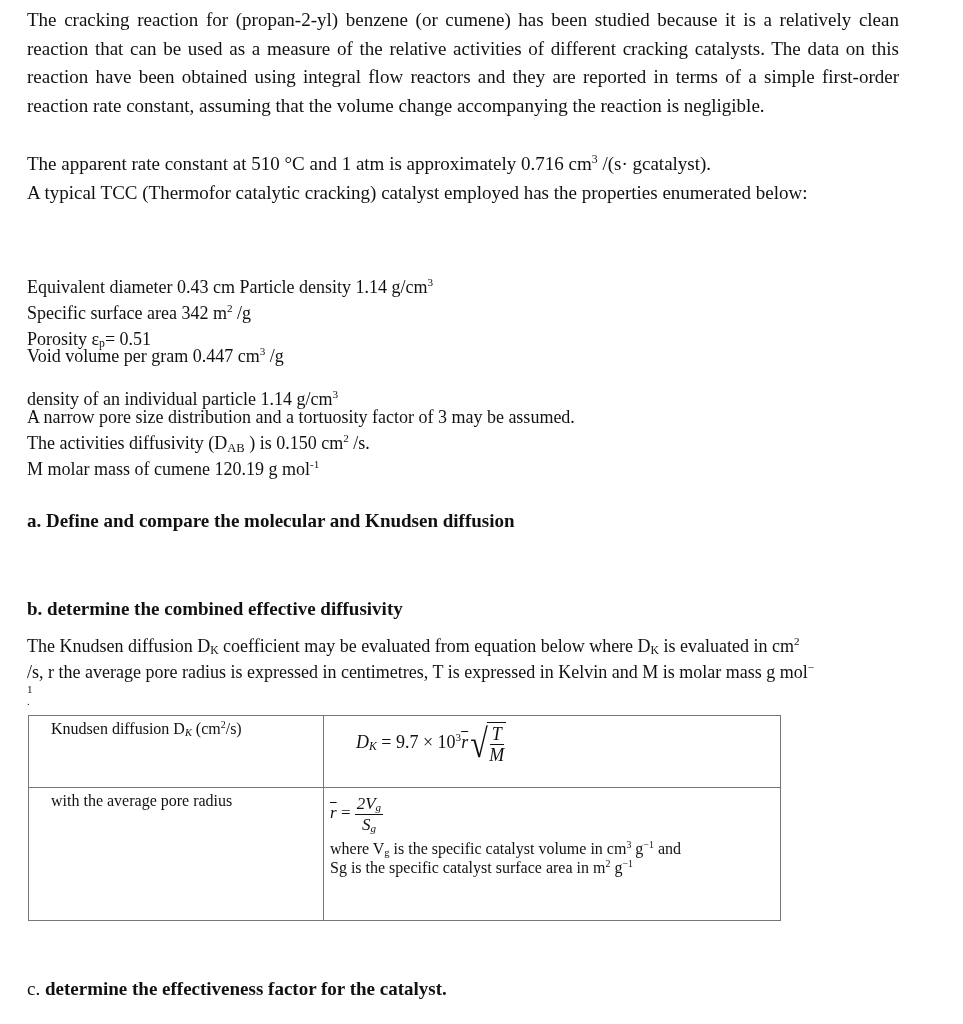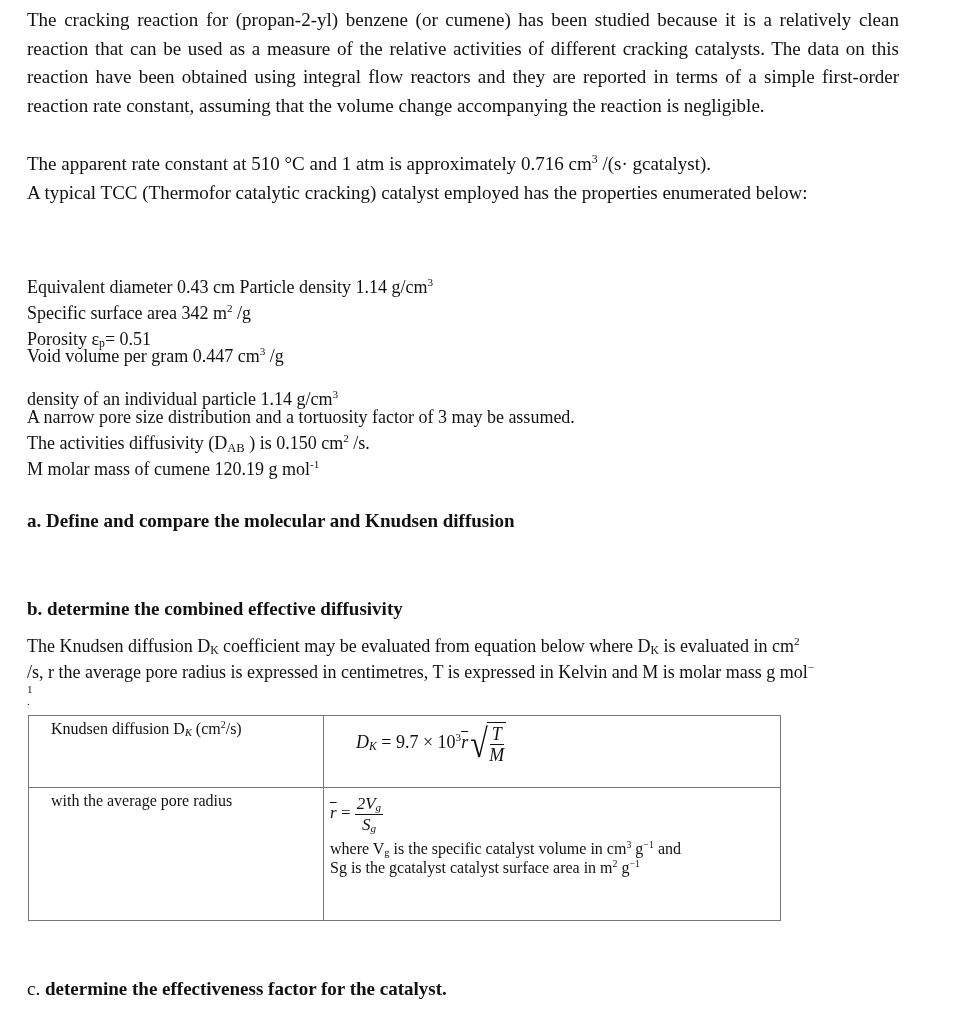--- a/index.html
+++ b/index.html
@@ -68,20 +68,20 @@
     <td class="lbl">with the average pore radius</td>
     <td style="padding:6px 6px 0 6px;">
       <div style="font-size:17px;">
         <span class="rbar">r</span><span> = </span><span class="frac">
               <span class="num"><span>2V</span><sub>g</sub></span>
               <span class="den"><span>S</span><sub>g</sub></span>
             </span>
       </div>
       <div style="font-size:16px; line-height:19px; margin-top:4px;">
         <span>where V</span><sub>g</sub><span> is the specific catalyst volume in cm</span><sup>3</sup><span> g</span><sup>−1</sup><span> and</span><br>
-        <span>Sg is the gcatalyst catalyst surface area in m</span><sup>2</sup><span> g</span><sup>−1</sup>
+        <span>Sg is the specific catalyst surface area in m</span><sup>2</sup><span> g</span><sup>−1</sup>
       </div>
     </td>
   </tr>
 </tbody>
   </table>
 
 <p class="heading" style="top:978px;"><span style="font-weight:normal;">c.</span><span> determine the effectiveness factor for the catalyst.</span></p>
 
 </body></html>

